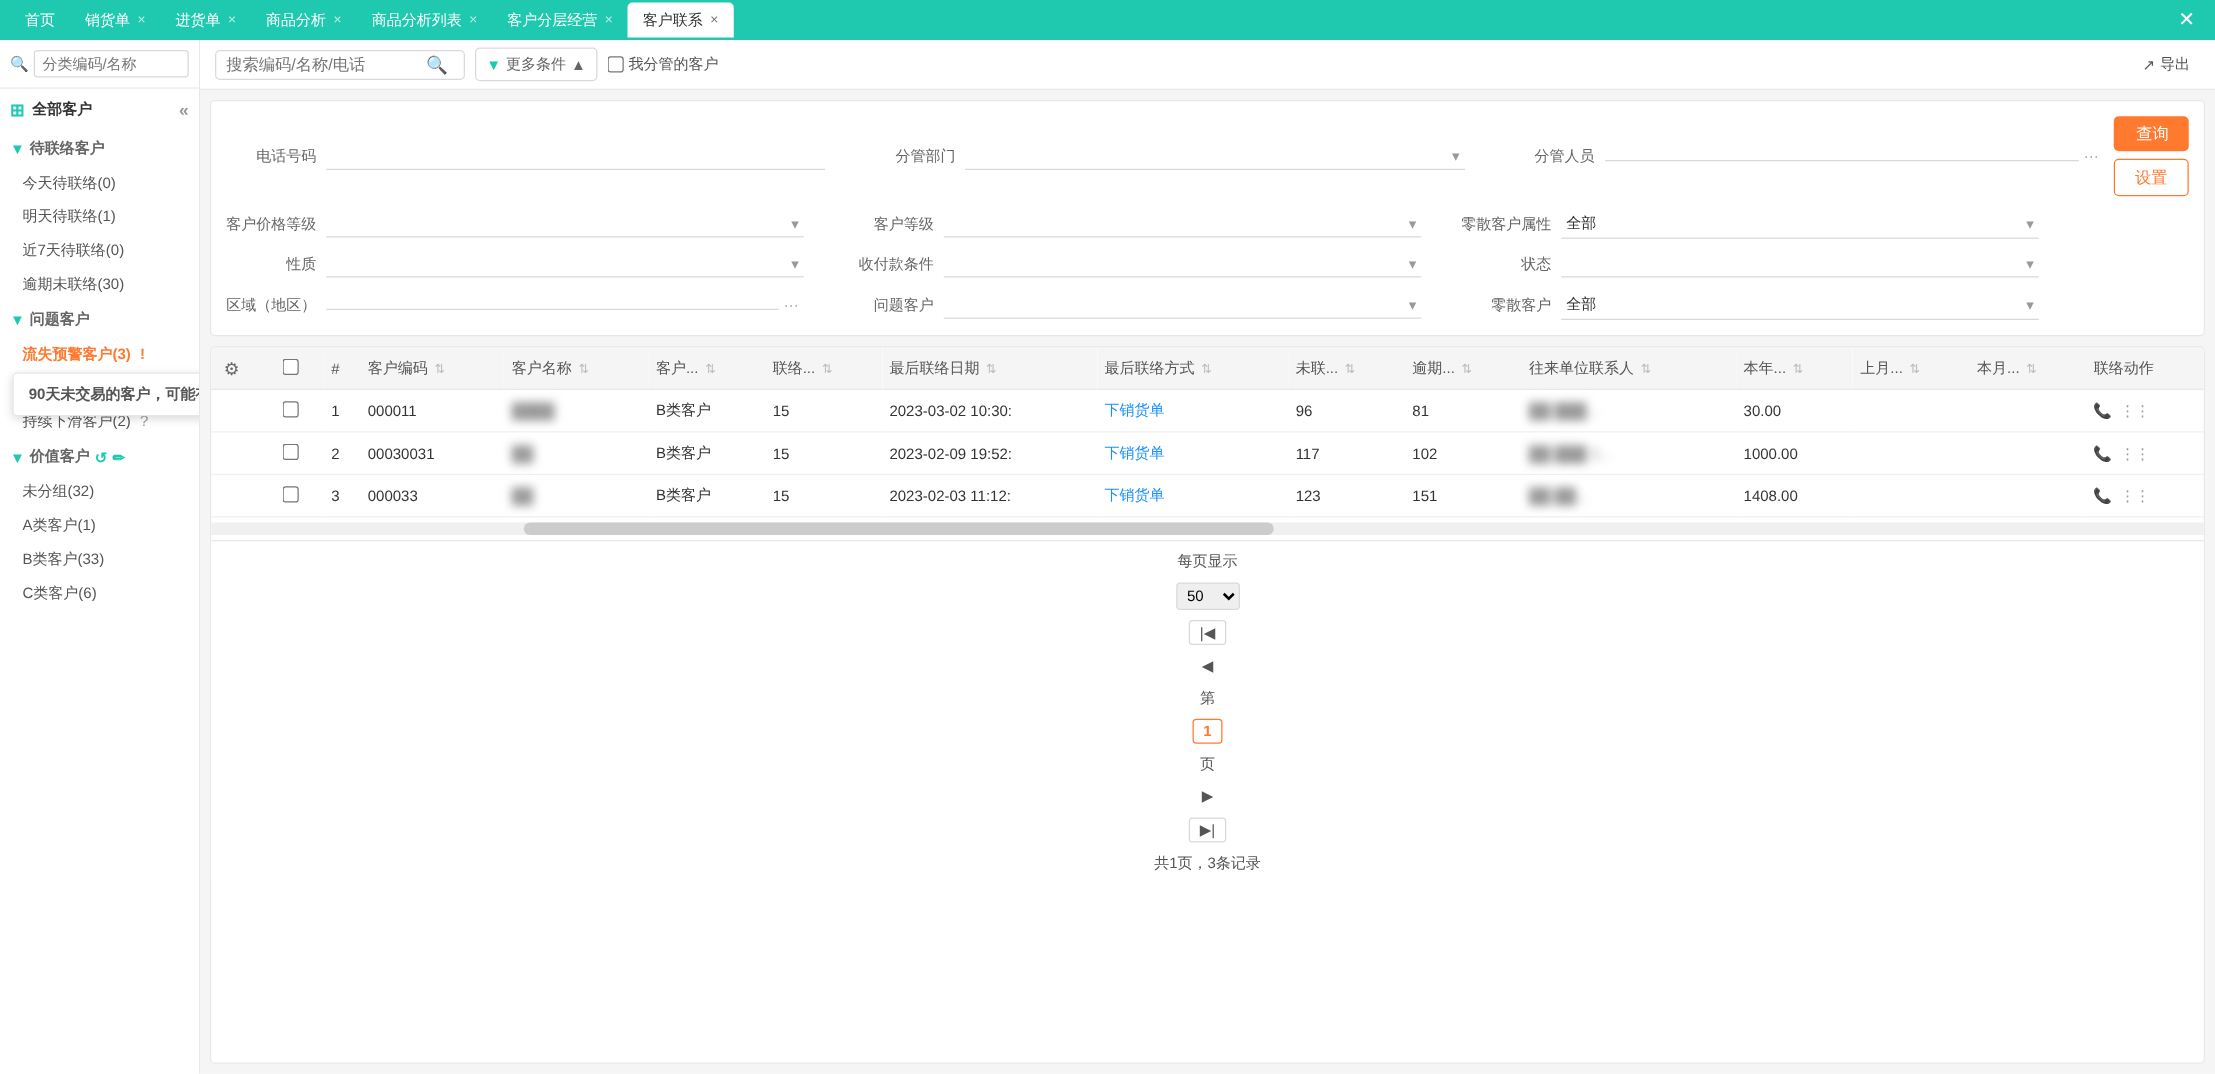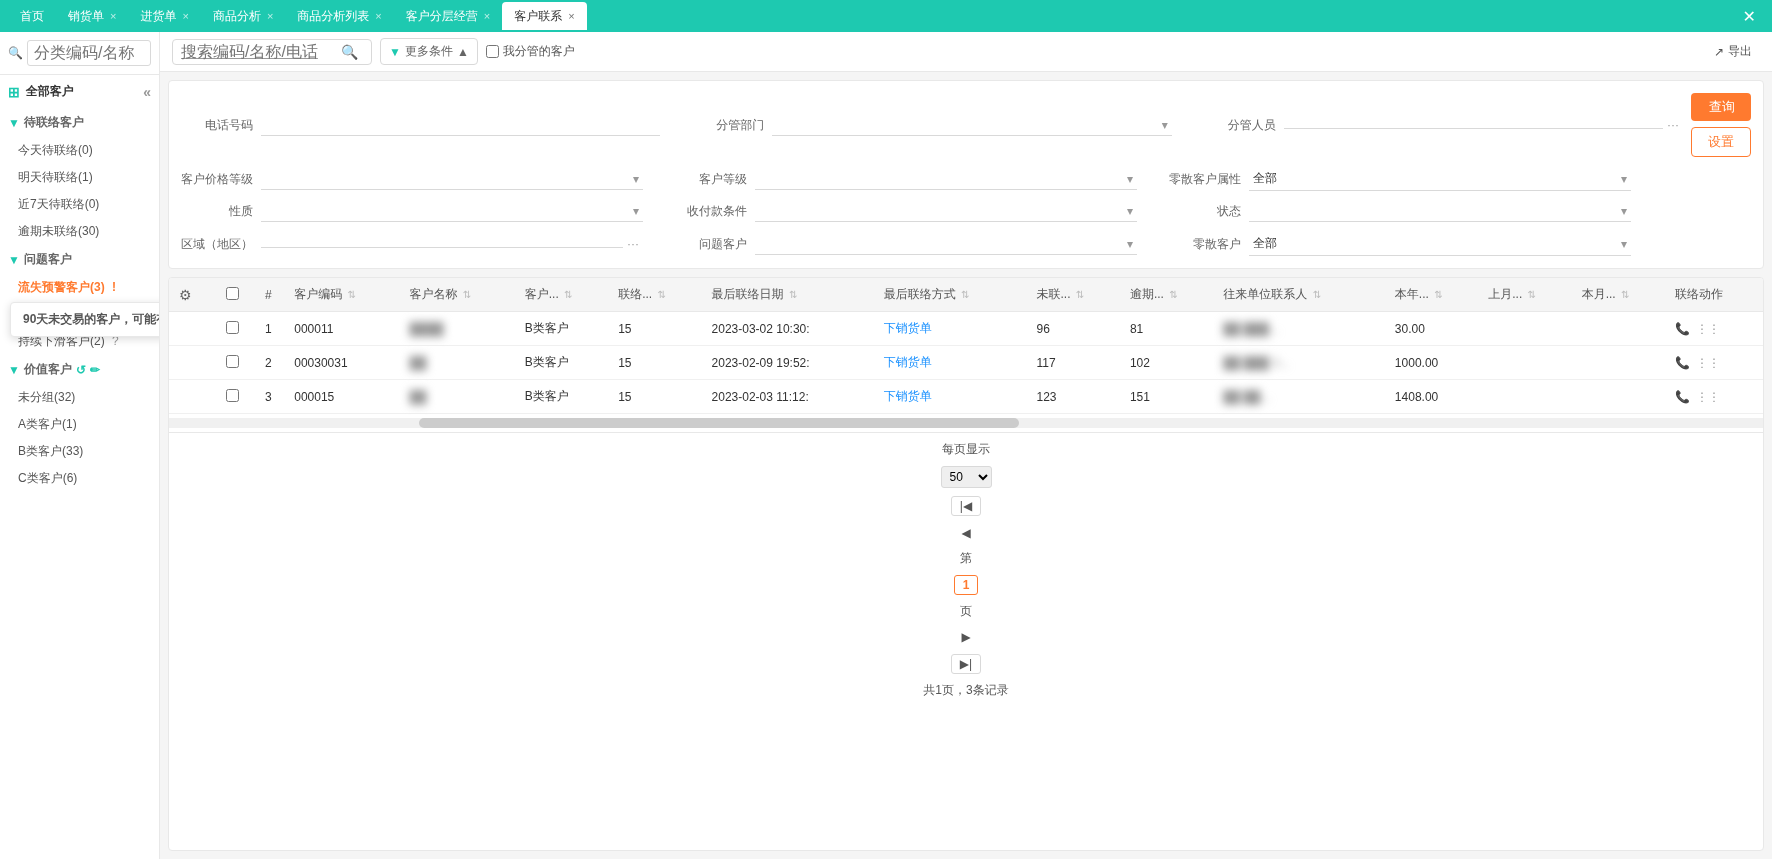--- a/index.html
+++ b/index.html
@@ -61,21 +61,21 @@
       display: flex;
       align-items: center;
       padding: 8px;
       border-bottom: 1px solid #e8e8e8;
     }
     .sidebar-search input {
       width: 100%;
       border: 1px solid #d9d9d9;
       border-radius: 3px;
       padding: 3px 6px;
-      font-size: 16px;
+      font-size: 12px;
     }
     .sidebar-search .search-icon-wrap {
       margin-right: 4px;
       color: #999;
     }
     .sidebar-group-title {
       display: flex;
       align-items: center;
       padding: 8px 8px;
       font-weight: bold;
@@ -139,23 +139,22 @@
       align-items: center;
       border: 1px solid #d9d9d9;
       border-radius: 4px;
       padding: 3px 8px;
       width: 200px;
     }
     .search-input-wrap input {
       border: none;
       outline: none;
       width: 160px;
-      font-size: 16px;
+      font-size: 13px;
       color: #999;
-      text-decoration: underline;
     }
     .search-input-wrap .search-icon {
       color: #ff7a2f;
       font-size: 14px;
       cursor: pointer;
     }
     .btn-more-conditions {
       display: flex;
       align-items: center;
       color: #666;
@@ -710,21 +709,21 @@
                 <div class="action-icons">
                   <span>📞</span>
                   <span>⋮⋮</span>
                 </div>
               </td>
   </tr>
             <tr>
     <td></td>
     <td><input type="checkbox" style=""></td>
     <td>3</td>
-    <td>000015</td>
+    <td>000033</td>
     <td><span class="blurred-text">██</span></td>
     <td>B类客户</td>
     <td>15</td>
     <td>2023-02-03 11:12:</td>
     <td><span class="link-text">下销货单</span></td>
     <td>123</td>
     <td>151</td>
     <td><span class="blurred-text">██ ██...</span></td>
     <td>1408.00</td>
     <td></td>

